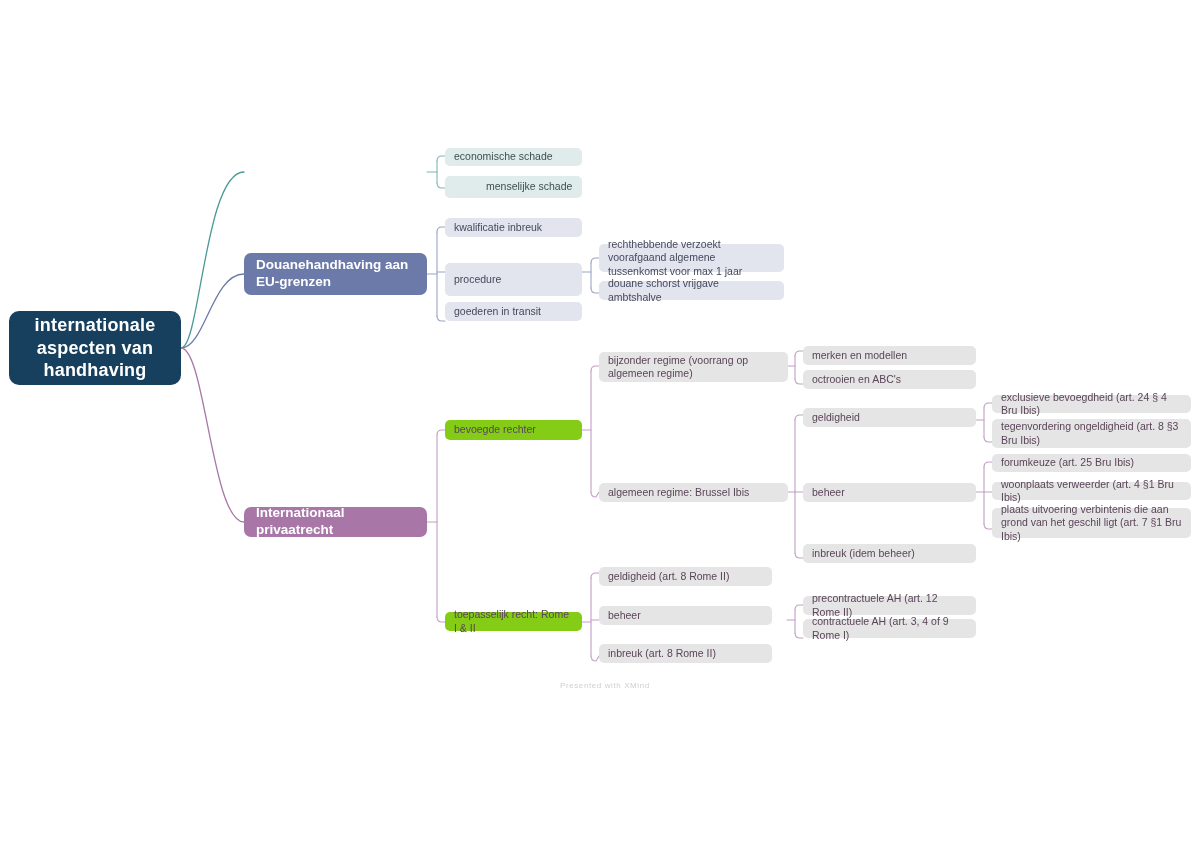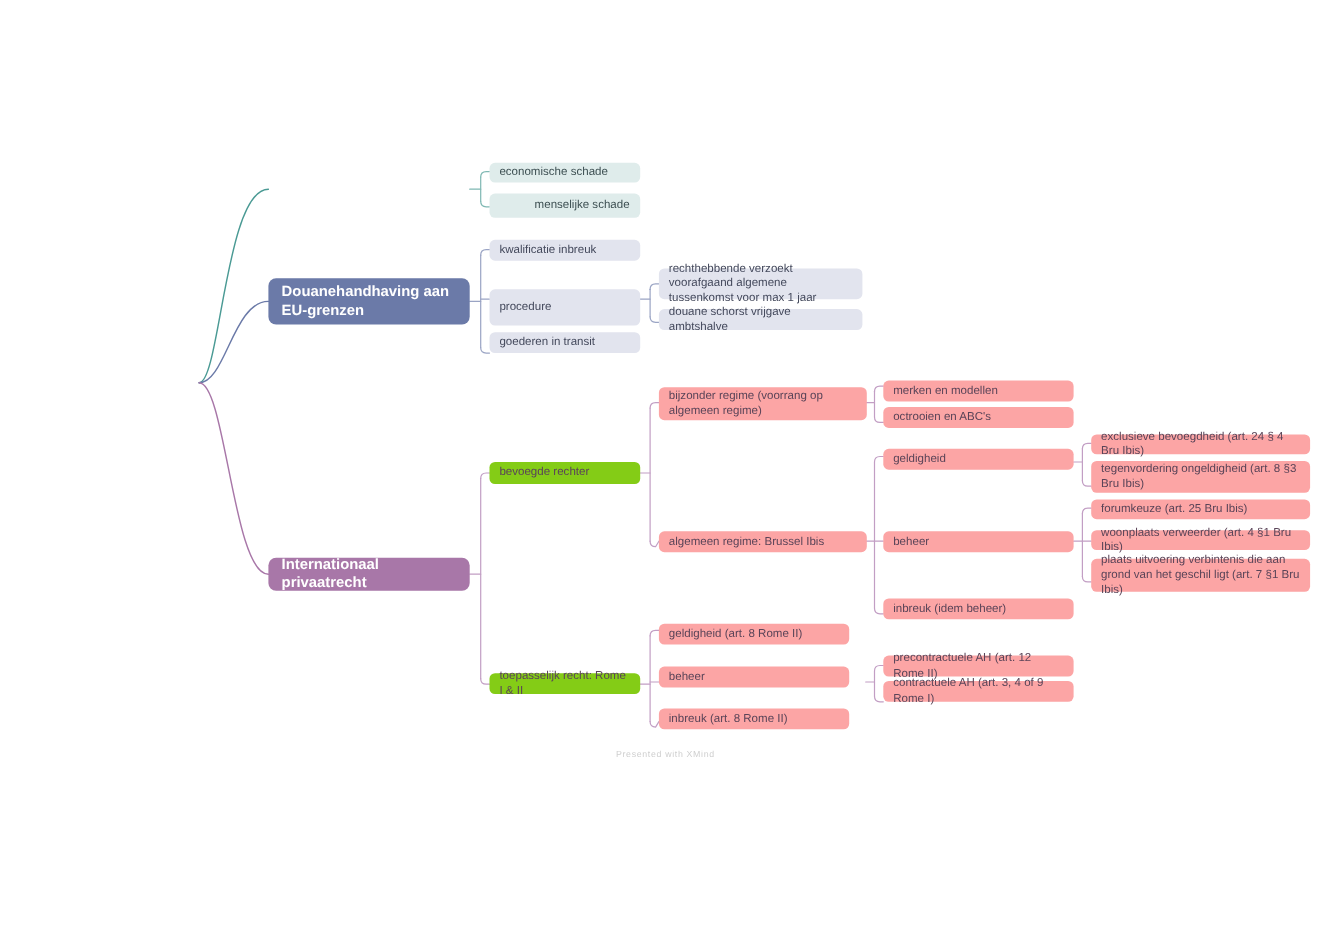--- a/index.html
+++ b/index.html
@@ -62,21 +62,21 @@
   
   .node.sub {
     font-size: 10.5px;
     font-weight: 400;
     padding: 6px 9px;
     border-radius: 5px;
   }
   .node.sub.teal  { background: #dfeceb; color: #3d4f52; }
   .node.sub.slate { background: #e2e4ee; color: #44495c; }
   .node.sub.mauve { background: #84cc16; color: #5a4458; }
-  .node.sub.mauve2 { background: #fca5a5; color: #5a4458; }
+  .node.sub.mauve2 { background: #e5e5e5; color: #5a4458; }
   .node .txt { display: block; }
   
   .footer {
     position: absolute;
     font-size: 8px;
     color: #cfcfcf;
     letter-spacing: 0.6px;
     white-space: nowrap;
   }
 </style>
@@ -155,20 +155,23 @@
       <path d="M591,656 q0,5 5,5 L599,656"></path>
       <path d="M591,620 L599,620"></path>
 
       <path d="M787,620 L795,620"></path>
       <path d="M795,610 L795,633"></path>
       <path d="M795,610 q0,-5 5,-5 L803,605"></path>
       <path d="M795,633 q0,5 5,5 L803,638"></path>
     </g>
   </svg>
 
+  <div class="node root" style="left:9px; top:311px; width:172px; height:74px;">
+    <span class="txt">internationale aspecten van handhaving</span>
+  </div>
 
 
   <div class="node sub teal" style="left:445px; top:148px; width:137px; height:18px;">
     <span class="txt">economische schade</span>
   </div>
 
   <div class="node sub teal" style="left:445px; top:176px; width:137px; height:22px;padding-left:41px;">
     <span class="txt">menselijke schade</span>
   </div>
 

